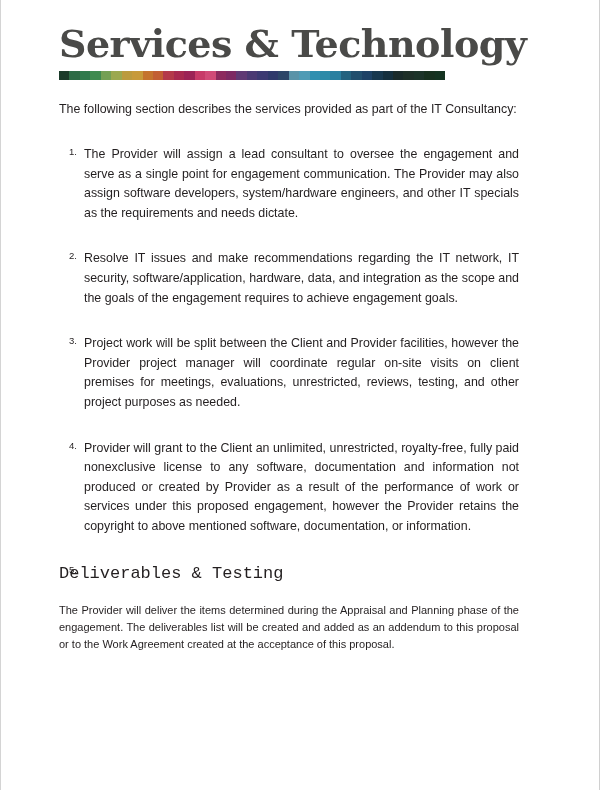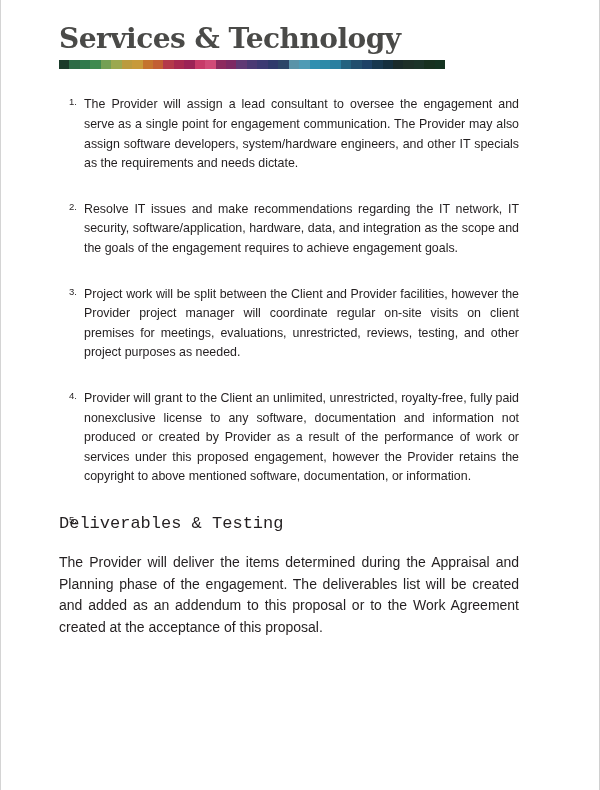--- a/index.html
+++ b/index.html
@@ -32,21 +32,21 @@
     width: 460px;
   }
 
   
   .title-block {
     padding-top: 24px;
   }
   .doc-title {
     font-family: "DejaVu Serif", "Liberation Serif", serif;
     font-weight: bold;
-    font-size: 28px;
+    font-size: 38px;
     line-height: 1.05;
     color: #4a4a48;
     letter-spacing: -0.5px;
     margin: 0;
     white-space: nowrap;
   }
   .color-bar {
     margin-top: 7px;
     height: 9px;
     width: 386px;
@@ -98,21 +98,21 @@
     font-size: 17px;
     font-weight: normal;
     color: #231f20;
     margin: 4px 0 0 0;
     line-height: 1.3;
     font-family: Liberation Mono, monospace;
   }
 
   .closing {
     margin: 17px 0 8px 0;
-    font-size: 14px;
+    font-size: 11px;
     line-height: 1.55;
     text-align: justify;
     color: #231f20;
   }
   .closing.last-left {
     text-align: justify;
   }
 </style>
 </head>
 <body>
@@ -156,20 +156,21 @@
           <span style="background: rgb(24, 56, 79);"></span>
           <span style="background: rgb(21, 47, 62);"></span>
           <span style="background: rgb(26, 42, 42);"></span>
           <span style="background: rgb(30, 47, 40);"></span>
           <span style="background: rgb(28, 51, 41);"></span>
           <span style="background: rgb(23, 48, 31);"></span>
           <span style="background: rgb(20, 51, 33);"></span>
         </div>
     </div>
 
+    <p class="intro">The following section describes the services provided as part of the IT Consultancy:</p>
 
     <ol class="services-list">
       <li>
         <span class="num">1.</span>
         <span>The Provider will assign a lead consultant to oversee the engagement and serve as a single point for engagement communication. The Provider may also assign software developers, system/hardware engineers, and other IT specials as the requirements and needs dictate.</span>
       </li>
       <li>
         <span class="num">2.</span>
         <span>Resolve IT issues and make recommendations regarding the IT network, IT security, software/application, hardware, data, and integration as the scope and the goals of the engagement requires to achieve engagement goals.</span>
       </li>

